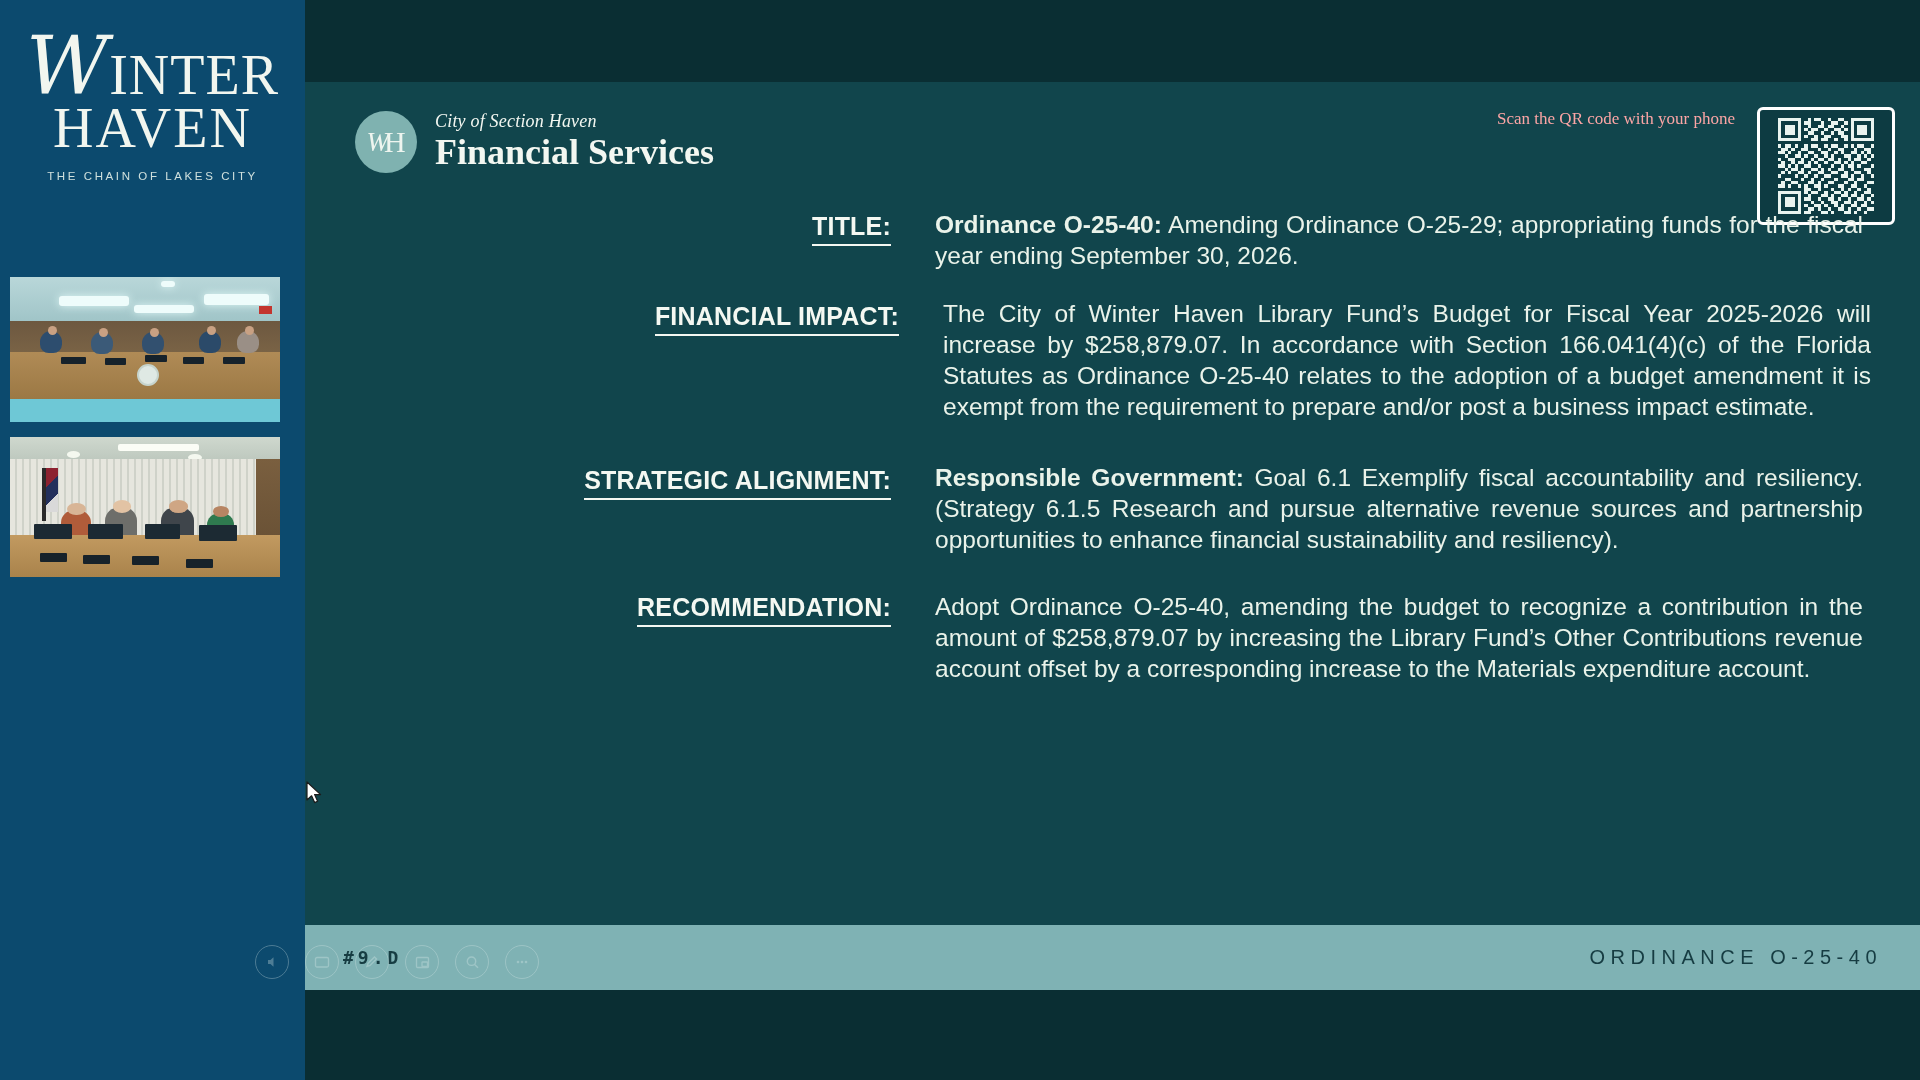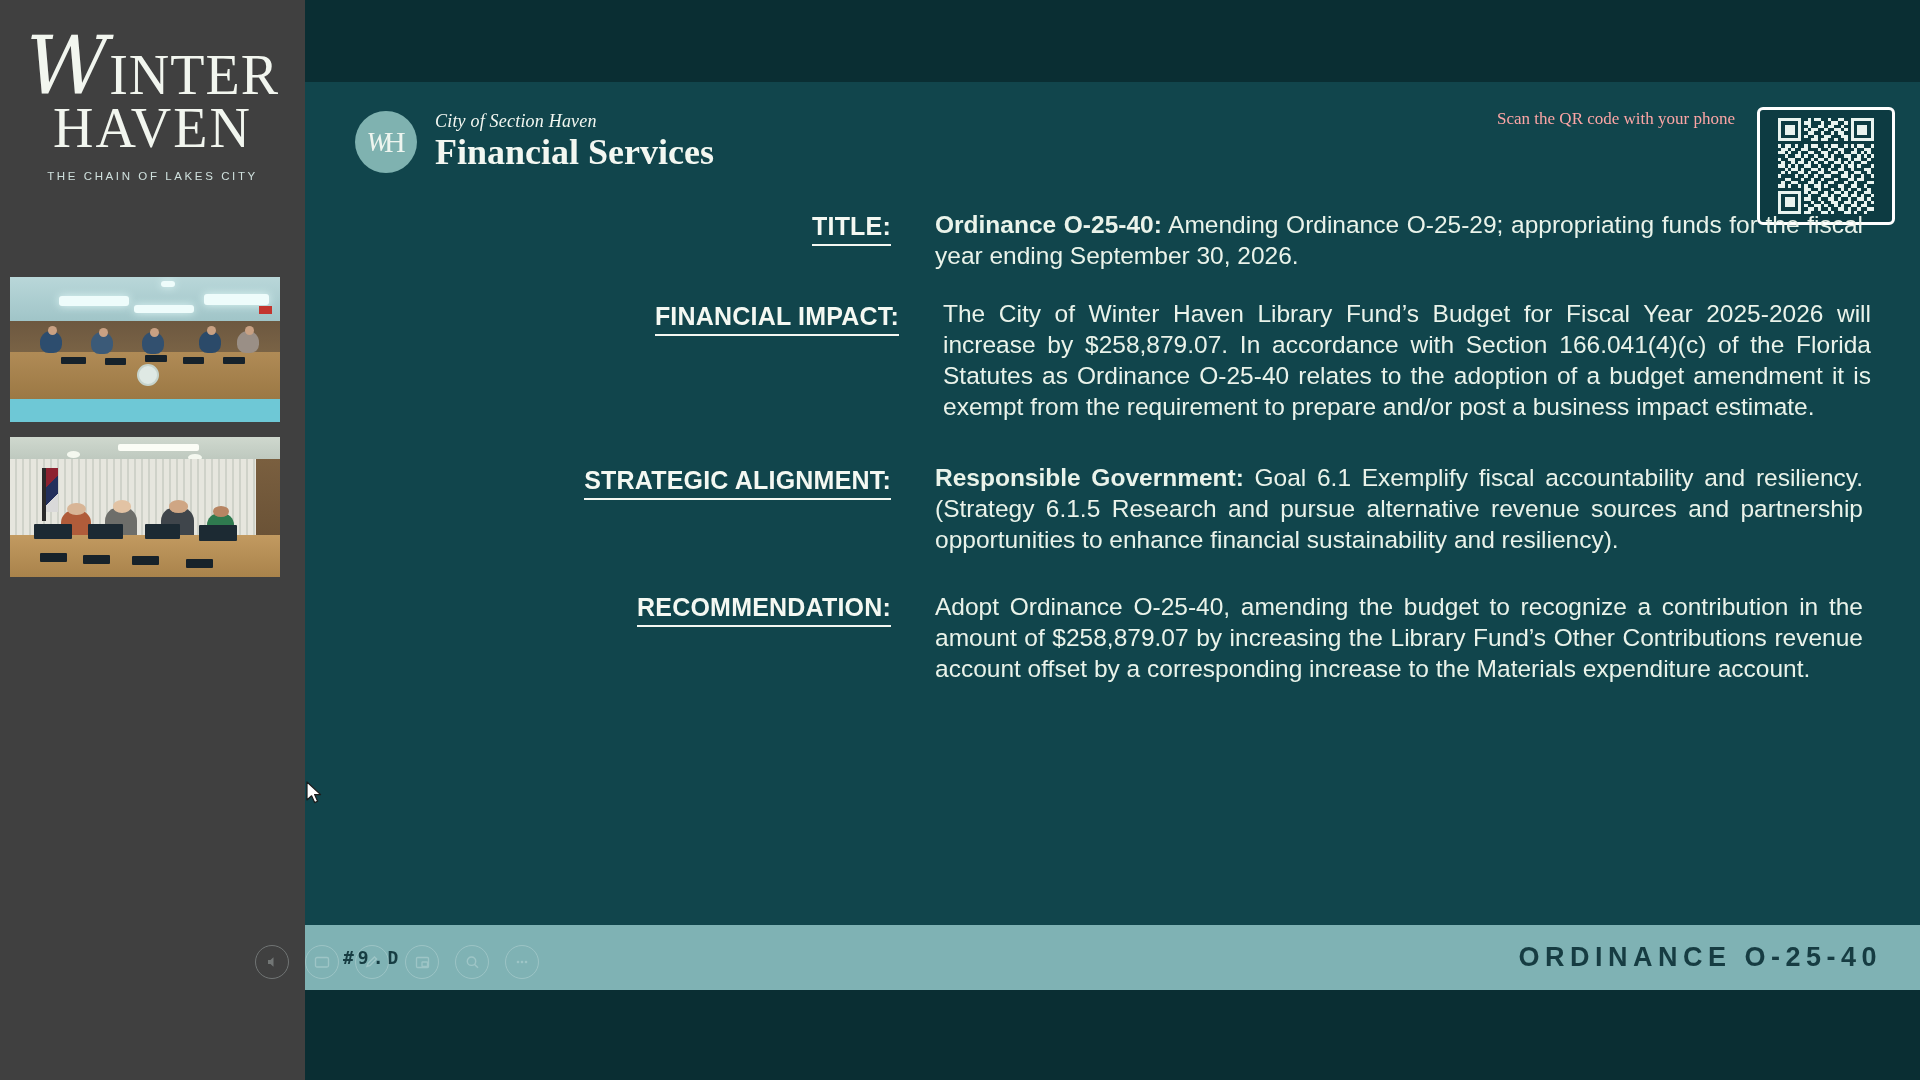--- a/index.html
+++ b/index.html
@@ -6,21 +6,21 @@
   html,body{
     width:1920px; height:1080px; overflow:hidden;
     background:#0a2e33;
     font-family:"Liberation Sans", sans-serif;
   }
   #root{ position:relative; width:1920px; height:1080px; background:#0a2e33; }
 
   
   #sidebar{
     position:absolute; left:0; top:0; width:305px; height:1080px;
-    background:#404040;
+    background:#0c4a6e;
   }
   .city-logo{
     position:absolute; left:0; top:30px; width:305px; text-align:center;
     color:#f2f6ef;
   }
   .logo-winter{
     font-family:"Liberation Serif", serif;
     font-size:56px; line-height:0.92; letter-spacing:1px;
     font-weight:400; white-space:nowrap;
   }
@@ -134,21 +134,21 @@
   #footer{
     position:absolute; left:0; bottom:0; width:100%; height:65px;
     background:#7fb2b4; display:flex; align-items:center;
     justify-content:space-between; padding:0 38px;
   }
   .foot-left{
     color:#163c42; font-size:18px; font-weight:700; letter-spacing:4px;
     font-family:"DejaVu Sans Mono", monospace;
   }
   .foot-right{
-    color:#163c42; font-size:27px; font-weight:700; letter-spacing:5.5px;
+    color:#163c42; font-size:20px; font-weight:400; letter-spacing:5.5px;
   }
 
   
   #controls{
     position:absolute; left:255px; top:945px; display:flex; align-items:center;
     gap:16px; opacity:.30;
   }
   .ctrl{
     width:34px; height:34px; border-radius:50%; border:1.5px solid #dfeceb;
     display:flex; align-items:center; justify-content:center;

